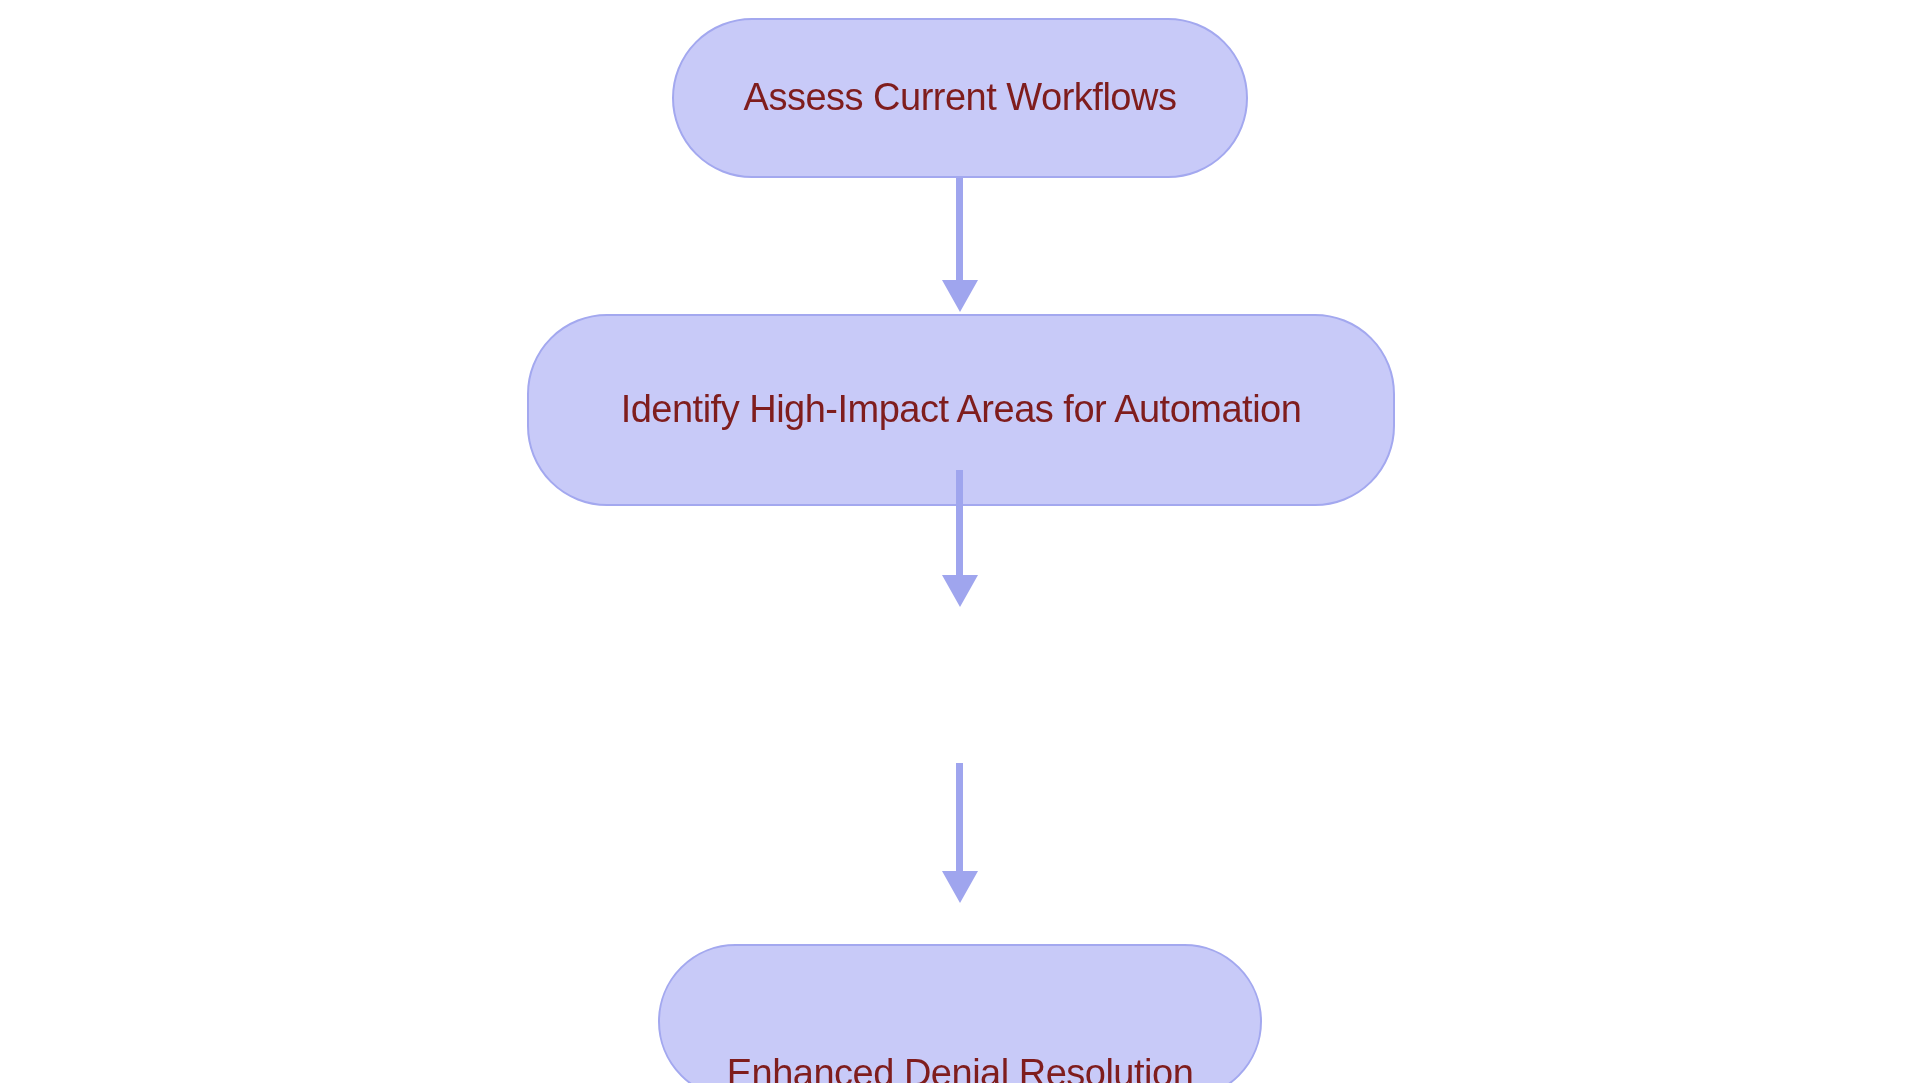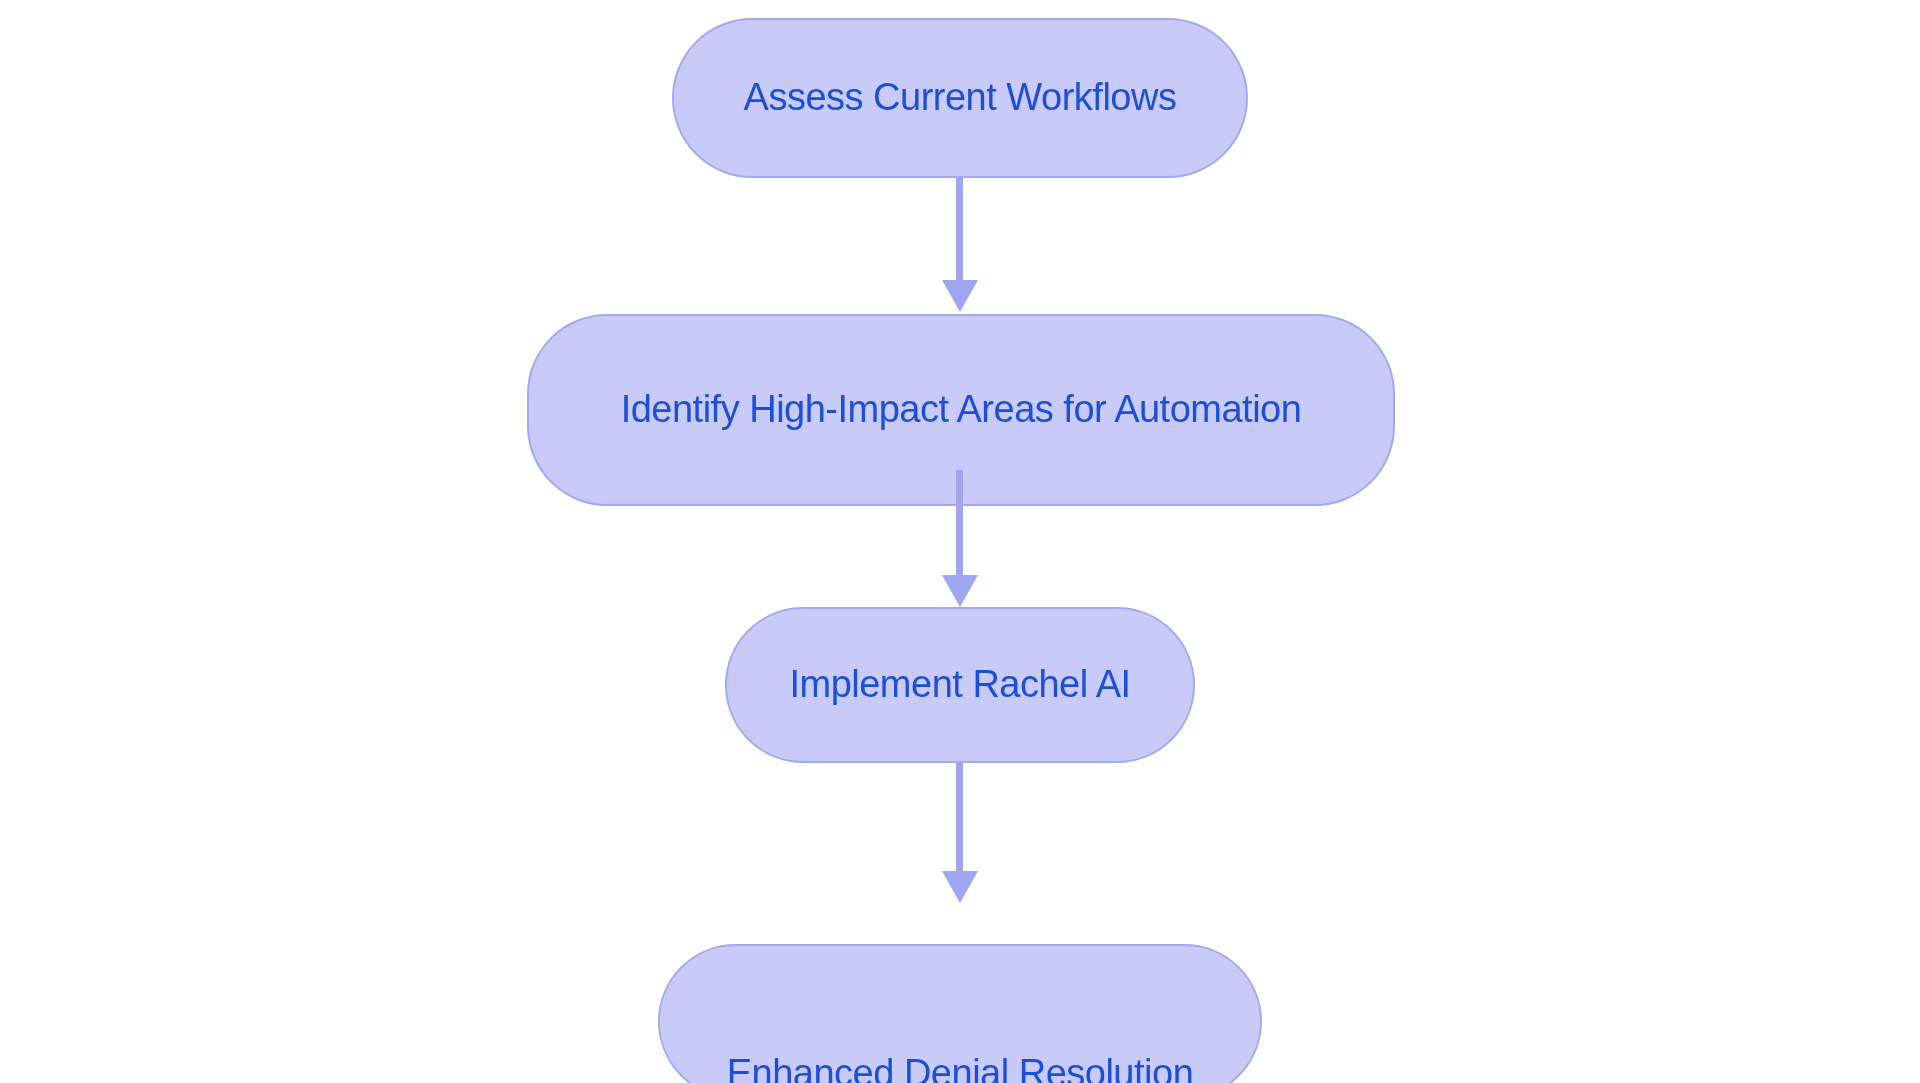--- a/index.html
+++ b/index.html
@@ -20,21 +20,21 @@
     box-sizing: border-box;
     background: #c8caf8;
     border: 2.5px solid #a3a8ef;
     border-radius: 80px;
     display: flex;
     align-items: center;
     justify-content: center;
     text-align: center;
   }
   .flow-node .node-label {
-    color: #1d4ed8;
+    color: #7f1d1d;
     font-size: 38px;
     font-weight: 400;
     letter-spacing: -0.5px;
     line-height: 1.2;
     padding: 0 30px;
     white-space: nowrap;
   }
   
   #node-1 { left: 672px; top: 18px;  width: 576px; height: 160px; }
   #node-2 { left: 527px; top: 314px; width: 868px; height: 192px; }
@@ -81,23 +81,20 @@
 
   <div class="flow-node" id="node-2">
     <span class="node-label">Identify High-Impact Areas for Automation</span>
   </div>
 
   <div class="edge">
     <div class="edge-line" id="edge-line-2"></div>
     <div class="edge-head" id="edge-head-2"></div>
   </div>
 
-  <div class="flow-node" id="node-3">
-    <span class="node-label">Implement Rachel AI</span>
-  </div>
 
   <div class="edge">
     <div class="edge-line" id="edge-line-3"></div>
     <div class="edge-head" id="edge-head-3"></div>
   </div>
 
   <div class="flow-node" id="node-4">
     <span class="node-label">Enhanced Denial Resolution</span>
   </div>
 

